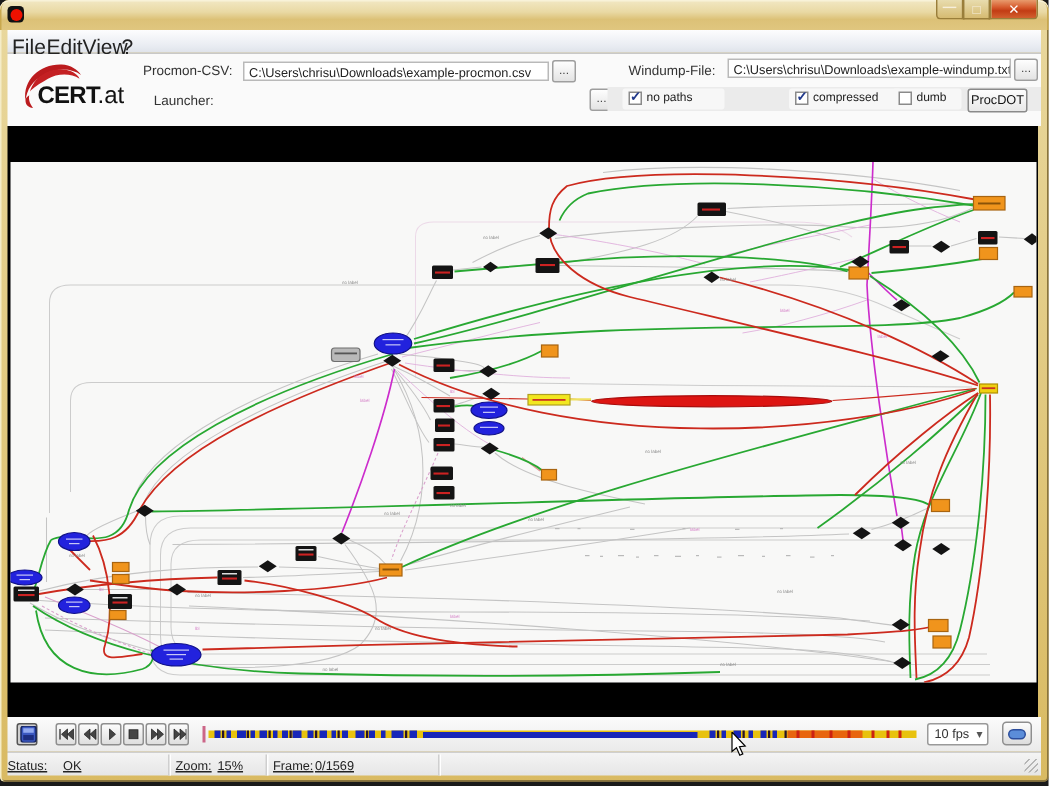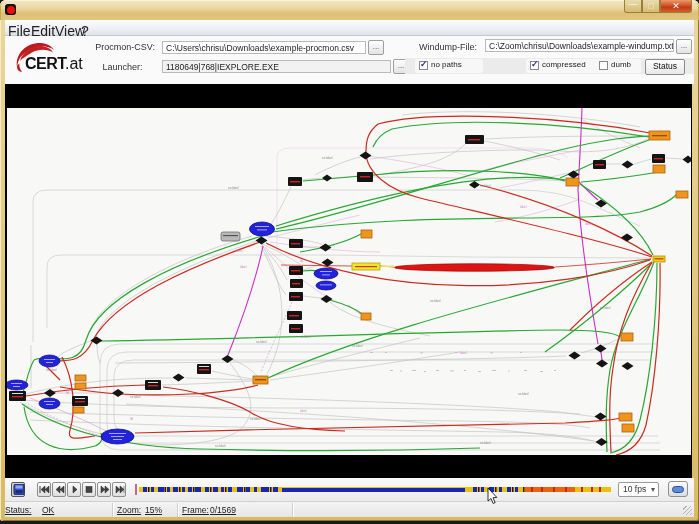--- a/index.html
+++ b/index.html
@@ -90,36 +90,35 @@
     <path d="M 9,27 C 7,13 19,2.5 33,3 C 39,3.2 44,6.5 46,10 C 40,5.5 30,5 22,9.5 C 13,14 10,20 9,27 Z" fill="#bb1b1e"></path>
     <path d="M 12,21 C 15,10.5 26,4.5 36,6.5 C 41,7.5 44,10 45,12.5 C 39,8.5 30,9 24,12.5 C 18,16 14,18.5 12,21 Z" fill="#c42023"></path>
     <path d="M 9,27 C 9,30 11,31.5 14,32 C 11.5,28.5 11,26 11.5,23.5 C 10,24.5 9,25.5 9,27 Z" fill="#bb1b1e"></path>
     <text x="17" y="28.5" font-family="Liberation Sans" font-size="16" font-weight="bold" fill="#111" letter-spacing="-0.5">CERT</text>
     <text x="57" y="28.5" font-family="Liberation Sans" font-size="16" fill="#111">.at</text>
   </svg>
   <div class="lbl" style="left:85px;top:6px;width:65px;text-align:right">Procmon-CSV:</div>
   <div class="field" style="left:157px;top:5px;width:204px">C:\Users\chrisu\Downloads\example-procmon.csv</div>
   <div class="dots" style="left:363px;top:4px">...</div>
   <div class="lbl" style="left:85px;top:26px;width:65px;text-align:center">Launcher:</div>
-  <div class="field" style="left:157px;top:24px;width:229px;background:#f2f2f2">1180649|768|IEXPLORE.EXE</div>
   <div class="dots" style="left:388px;top:23px">...</div>
   <div class="lbl" style="left:407px;top:6px;width:65px;text-align:right">Windump-File:</div>
-  <div class="field" style="left:480px;top:3px;width:189px">C:\Zoom\chrisu\Downloads\example-windump.txt</div>
+  <div class="field" style="left:480px;top:3px;width:189px">C:\Users\chrisu\Downloads\example-windump.txt</div>
   <div class="dots" style="left:671px;top:3px">...</div>
   <div id="chkstrip">
     <div style="position:absolute;left:10px;top:1px;width:68px;height:14px;background:#f7f7f7;border-radius:2px"></div>
     <div style="position:absolute;left:121px;top:1px;width:75px;height:14px;background:#f7f7f7;border-radius:2px"></div>
     <div style="position:absolute;left:190px;top:1px;width:46px;height:14px;background:#f7f7f7;border-radius:2px"></div>
     <div class="chk on" style="left:14px"></div>
       <div class="chklbl" style="left:26px">no paths</div>
     <div class="chk on" style="left:125px"></div>
       <div class="chklbl" style="left:137px">compressed</div>
     <div class="chk" style="left:194px"></div>
       <div class="chklbl" style="left:206px">dumb</div>
-    <div id="refresh">Status</div>
+    <div id="refresh">ProcDOT</div>
   </div>
 </div>
 <div id="graph">
   <div id="canvas">
     <svg id="gsvg" width="684" height="347" viewBox="7 108 684 347" fill="none">
 
       <g stroke="#cccccc" stroke-width="0.7">
         <path d="M 33,342 L 33,202 Q 33,190 47,190 L 520,190 Q 556,190 585,202 L 640,226"></path>
         <path d="M 47,328 L 47,267 Q 47,255 61,255 L 330,255 Q 400,256 470,257 L 648,258"></path>
         <path d="M 658,344 L 120,344 Q 100,344 100,364 L 100,430 Q 100,450 120,450 L 660,450"></path>

